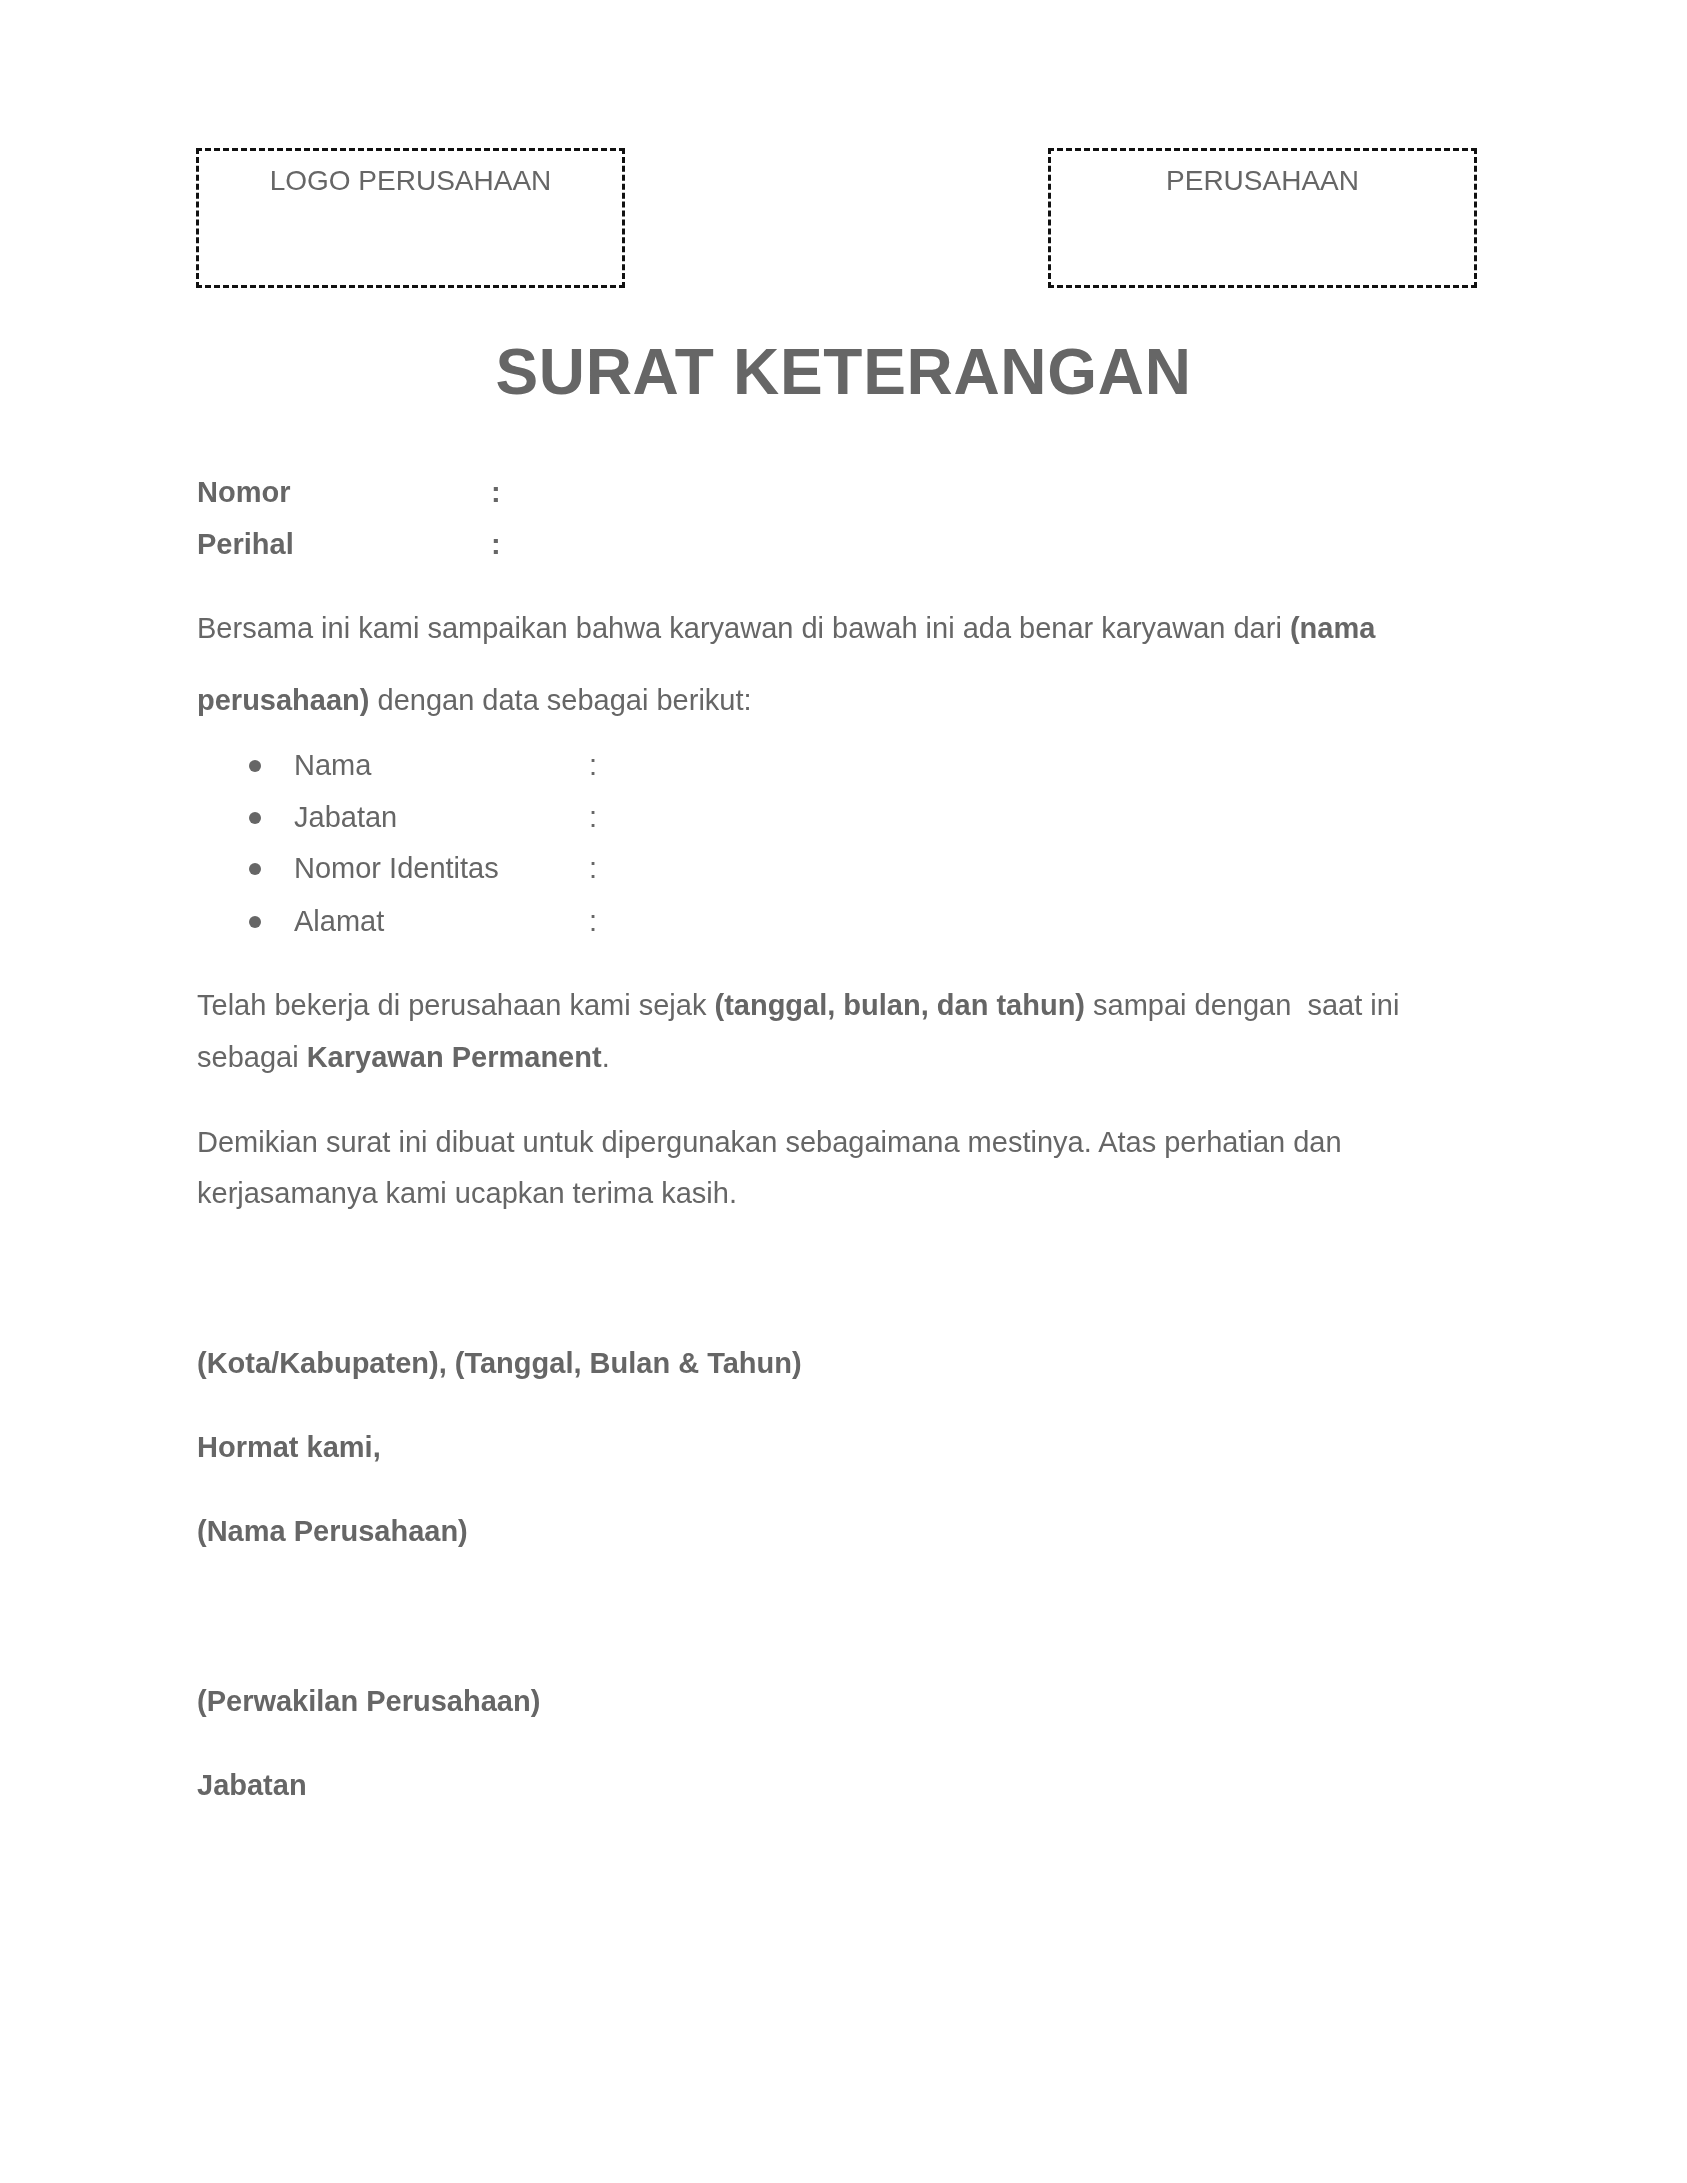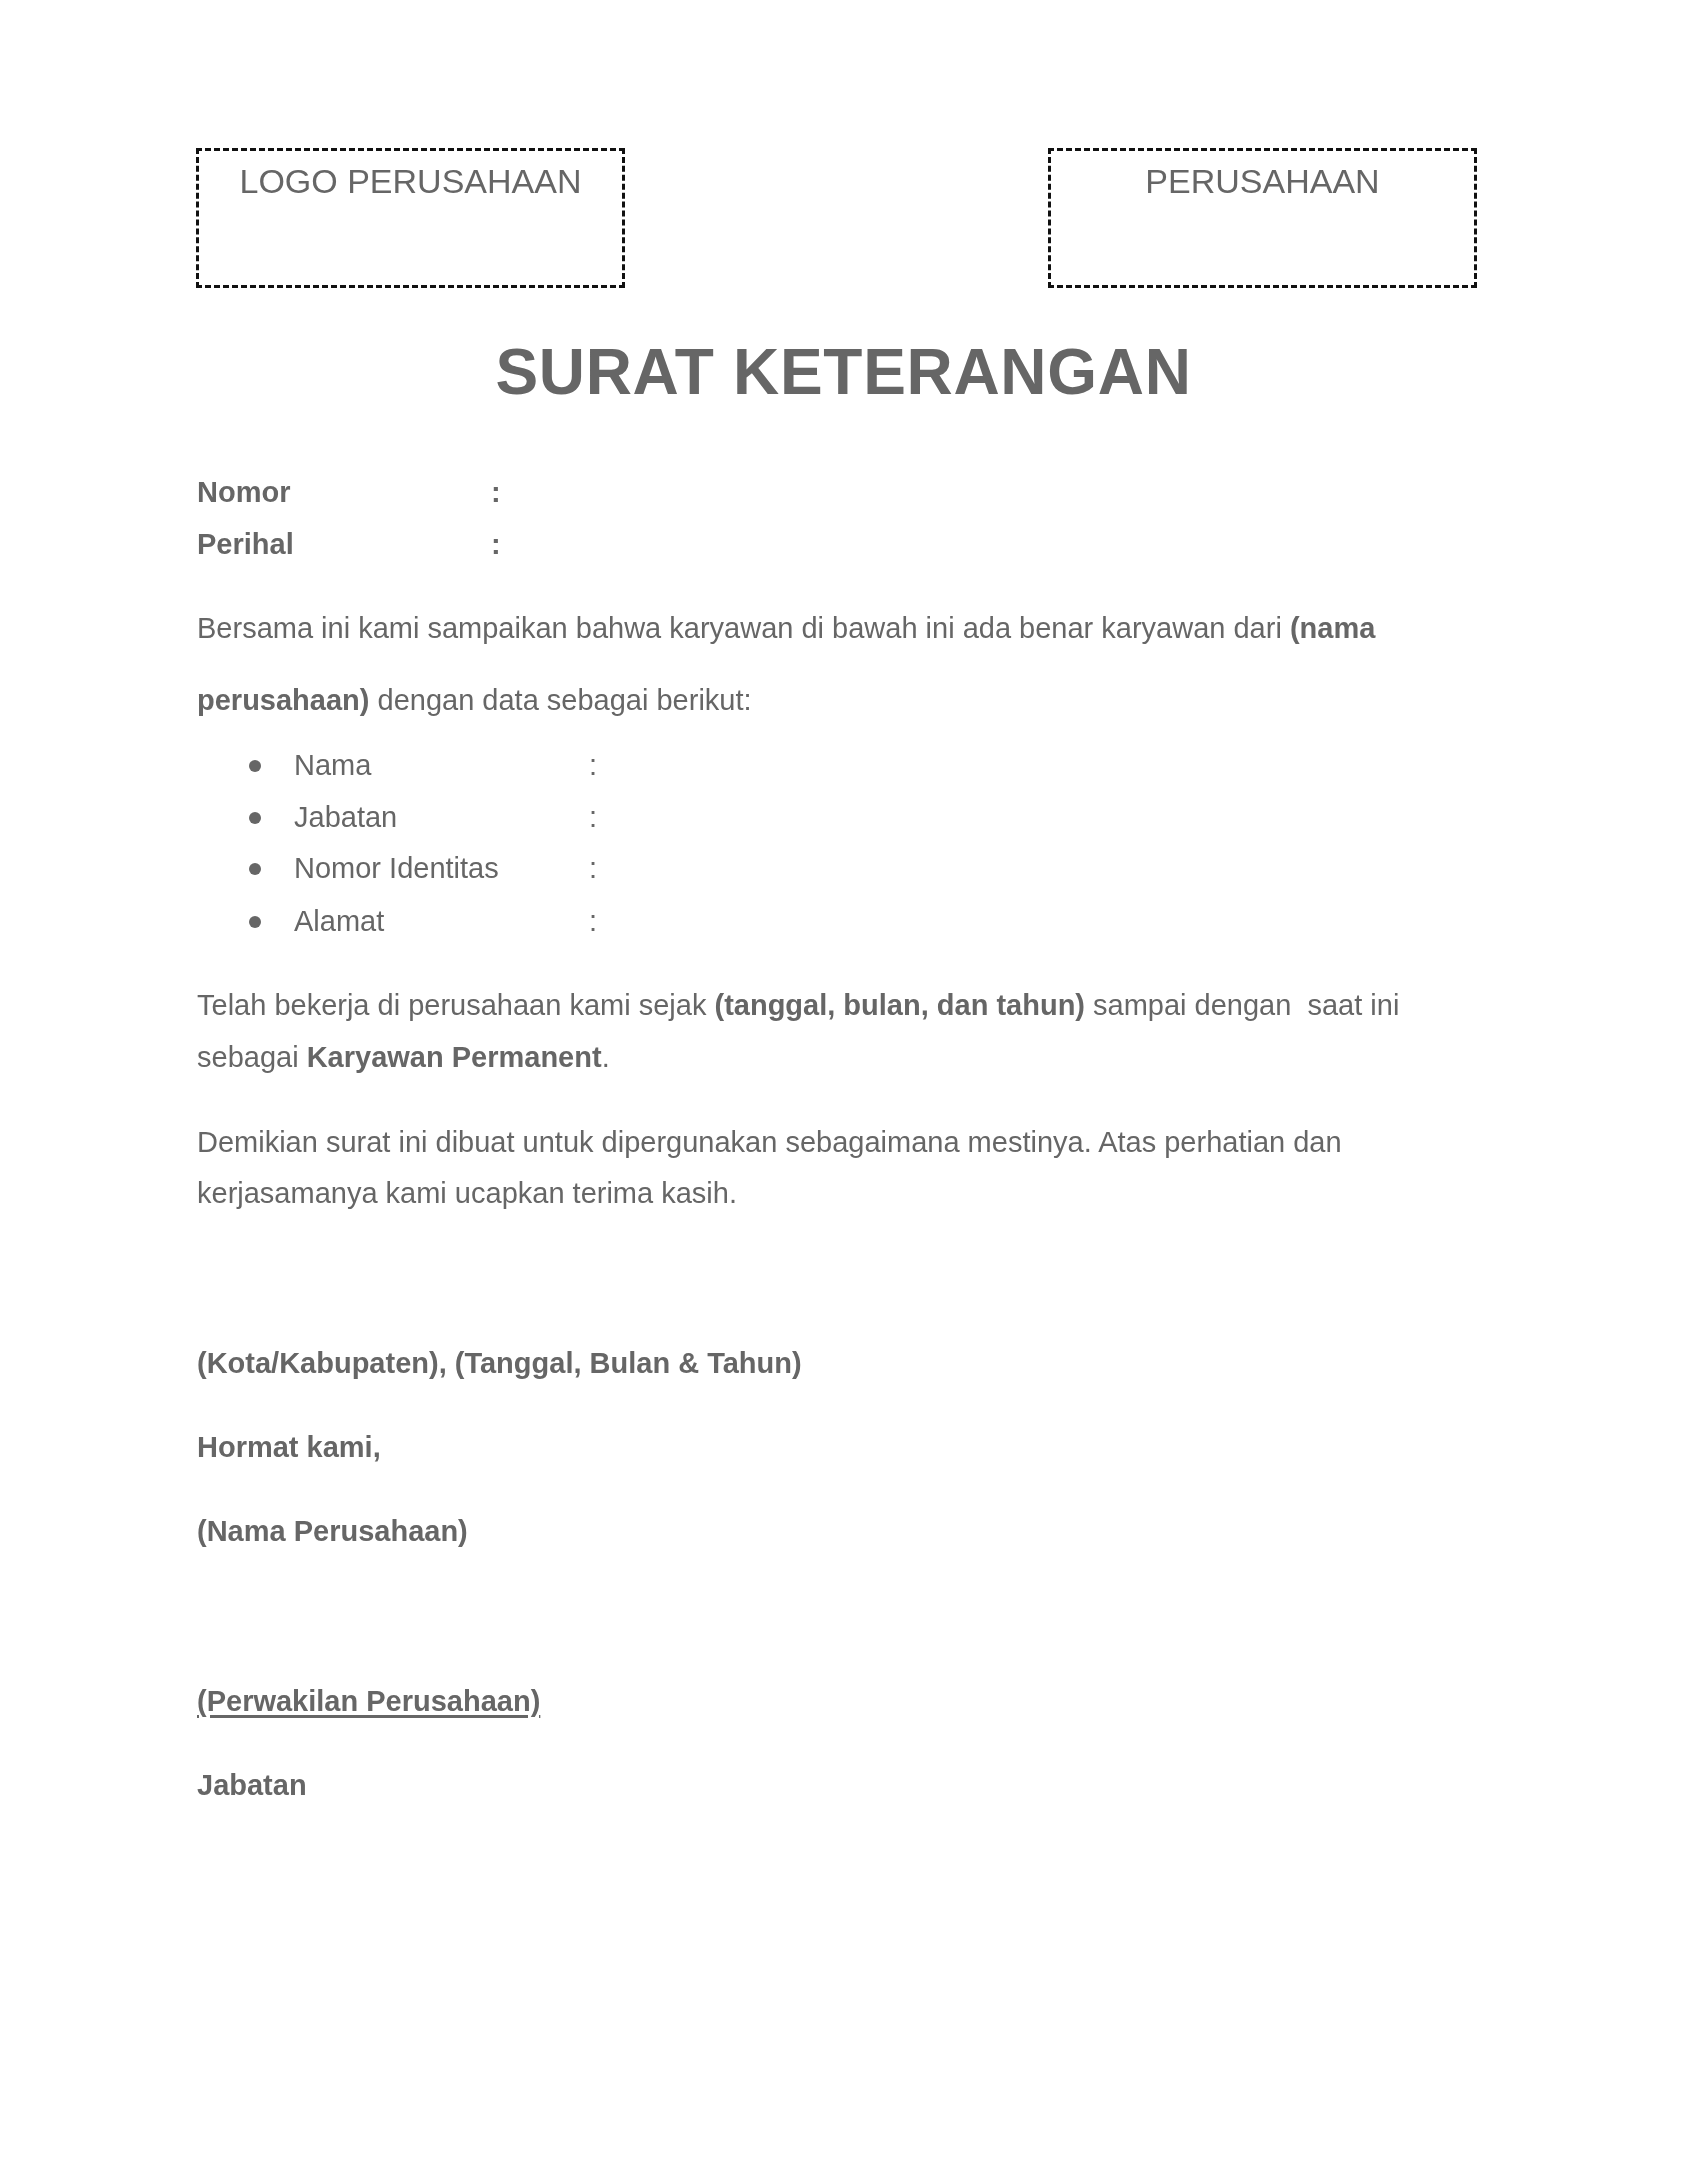--- a/index.html
+++ b/index.html
@@ -1,25 +1,25 @@
 <!DOCTYPE html>
 <html style="font-size:10.6px"><head>
 <meta charset="utf-8">
 <style>
   html, body { margin:0; padding:0; background:#ffffff; }
   body { width:1687px; height:2183px; position:relative; overflow:hidden;
          font-family:"Liberation Sans", sans-serif; color:#666666; }
   .abs { position:absolute; }
   .box { border:3.3px dashed #111111; box-sizing:border-box; text-align:center;
-         font-size:34px; line-height:52px; padding-top:4px; }
+         font-size:28px; line-height:52px; padding-top:4px; }
   .title { left:0; width:1687px; text-align:center; top:333px;
            font-size:64px; font-weight:bold; line-height:79px; letter-spacing:0.7px; }
   .t { font-size:29px; line-height:34px; white-space:nowrap; }
   .b { font-weight:bold;text-align:right; }
-  .u { text-decoration:underline; text-underline-offset:4px; text-decoration-thickness:2.6px; }
+  .u { text-underline-offset:4px; text-decoration-thickness:2.6px; }
   .bullet { width:12px; height:12px; border-radius:50%; background:#666666; }
 </style>
 </head>
 <body>
 
 <div class="abs box" style="left:196px; top:148px; width:429px; height:140px;">
   <div>LOGO PERUSAHAAN</div>
 </div>
 <div class="abs box" style="left:1048px; top:148px; width:429px; height:140px;">
   <div>PERUSAHAAN</div>

